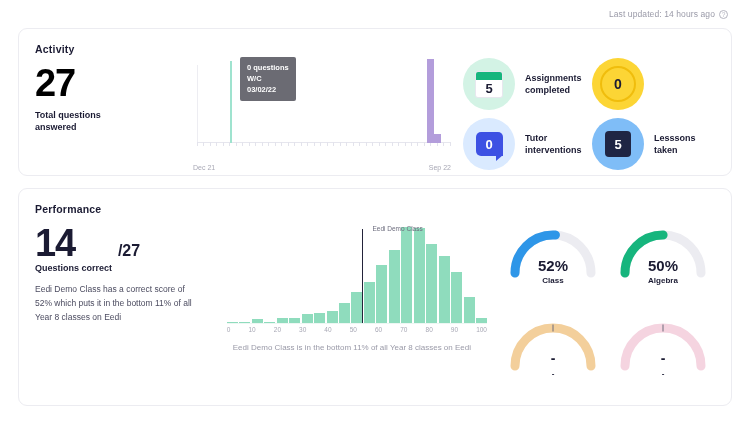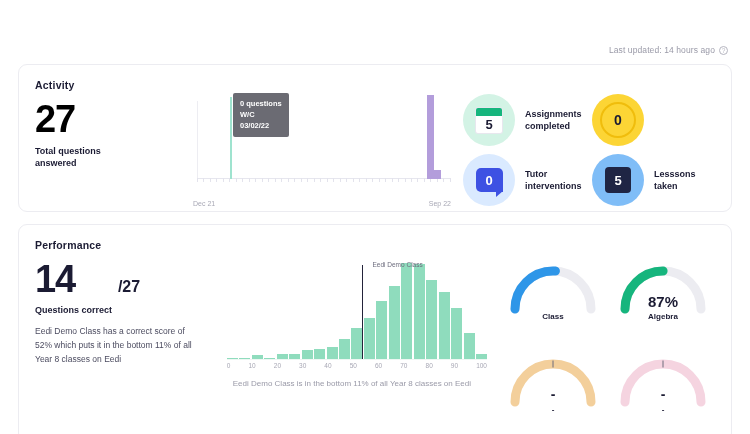--- a/index.html
+++ b/index.html
@@ -9,21 +9,20 @@
     font-family: "Liberation Sans", sans-serif;
     color: #1b1b33;
     overflow: hidden;
   }
   .page { position: relative; width: 750px; height: 434px; padding: 0 18px; }
 
   
   .topbar {
     height: 28px; display: flex; justify-content: flex-end;
     padding-right: 4px;
-    margin-top: 36px;
   }
   .last-updated {
     font-size: 8.5px; color: #9a9aa8; letter-spacing: .1px;
     display: flex; align-items: center; gap: 4px;
   }
   .q-icon {
     width: 9px; height: 9px; border-radius: 50%;
     border: 1px solid #b5b5c0; color: #b5b5c0;
     font-size: 6.5px; line-height: 7px; text-align: center;
     display: inline-block;
@@ -54,21 +53,21 @@
               display: flex; justify-content: space-between; }
   .ac-ticks i { width: 1px; height: 4px; background: #e3e3ec; display: block; }
   .ac-bar { position: absolute; bottom: 8px; background: #b39ddb; }
   .ac-mint { position: absolute; bottom: 8px; width: 2px; background: #9fe3cf; }
   .ac-label { position: absolute; bottom: -6px; font-size: 7px; color: #a8a8b5; }
   .ac-label.left { left: 4px; }
   .ac-label.right { right: 0; }
   .tooltip {
     position: absolute; background: #6b6b73; color: #fff; border-radius: 2px;
     padding: 5px 7px 6px 7px; font-size: 7.5px; line-height: 11px; font-weight: 700;
-    white-space: nowrap; z-index: 5;
+    white-space: nowrap; z-index: 5; margin-left: 7px;
   }
 
   
   .circle-grid {
     flex: 1; display: grid; grid-template-columns: 1fr 1fr; grid-template-rows: 1fr 1fr;
     column-gap: 6px; row-gap: 2px; padding-left: 12px; align-content: center;
   }
   .circle-item { display: flex; align-items: center; gap: 10px; }
   .circ {
     width: 52px; height: 52px; border-radius: 50%; flex: 0 0 52px;
@@ -102,21 +101,21 @@
   .sq { width: 26px; height: 26px; background: #1f2544; border-radius: 4px;
         display: flex; align-items: center; justify-content: center; }
   .sq span { font-size: 13px; font-weight: 700; color: #fff; }
 
   
   .perf-body { display: flex; height: 188px; }
   .perf-left { width: 185px; padding-top: 8px; }
   .score { display: flex; align-items: baseline; gap: 36px; }
   .score .n { font-size: 38px; font-weight: 700; letter-spacing: -1.2px; line-height: 40px; }
   .score .d { font-size: 16px; font-weight: 700; margin-left: 7px; color: #1b1b33; }
-  .perf-sub { font-size: 9px; font-weight: 700; margin-top: 6px; }
+  .perf-sub { font-size: 9px; font-weight: 700; }
   .perf-desc { font-size: 8.5px; line-height: 14px; color: #4c4c60; margin-top: 9px; width: 165px; }
 
   
   .hist-wrap { width: 275px; position: relative; padding-top: 8px; }
   .hist { position: relative; height: 100px; margin-left: 10px; }
   .hbars { position: absolute; left: 0; right: 0; bottom: 0; height: 100px;
            display: flex; align-items: flex-end; gap: 1.5px; }
   .hbar { flex: 1; background: #8fdcbd; min-height: 1px; }
   .hline { position: absolute; bottom: 0; width: 1.2px; background: #23233a; z-index: 3; }
   .hline-label { position: absolute; font-size: 6.5px; color: #6c6c7d; white-space: nowrap; z-index: 4; }
@@ -322,28 +321,29 @@
         </div>
         <div class="hist-caption">Eedi Demo Class is in the bottom 11% of all Year 8 classes on Eedi</div>
       </div>
 
       <div class="gauges" id="gauges">
           <div class="gauge">
             <svg width="104" height="60" viewBox="0 0 104 60">
               <path d="M 14 52 A 38 38 0 0 1 90 52" fill="none" stroke="#ececf1" stroke-width="9" stroke-linecap="round"></path>
               <path d="M 14 52 A 38 38 0 0 1 90 52" fill="none" stroke="#2e96e8" stroke-width="9" stroke-linecap="round" stroke-dasharray="119.38052083641213" stroke-dashoffset="57.30265000147782"></path>
             </svg>
+            <div class="gauge-val">52%</div>
             <div class="gauge-lab">Class</div>
           </div>
           <div class="gauge">
             <svg width="104" height="60" viewBox="0 0 104 60">
               <path d="M 14 52 A 38 38 0 0 1 90 52" fill="none" stroke="#ececf1" stroke-width="9" stroke-linecap="round"></path>
               <path d="M 14 52 A 38 38 0 0 1 90 52" fill="none" stroke="#16b57d" stroke-width="9" stroke-linecap="round" stroke-dasharray="119.38052083641213" stroke-dashoffset="59.690260418206066"></path>
             </svg>
-            <div class="gauge-val">87%</div>
+            <div class="gauge-val">50%</div>
             <div class="gauge-lab">Algebra</div>
           </div>
           <div class="gauge empty">
             <svg width="104" height="60" viewBox="0 0 104 60">
               <path d="M 14 52 A 38 38 0 0 1 90 52" fill="none" stroke="#f3cf9b" stroke-width="9" stroke-linecap="round"></path>
               <line x1="52" y1="10.5" x2="52" y2="17.5" stroke="#6c6c7d" stroke-width="1"></line>
             </svg>
             <div class="gauge-val">-</div>
             <div class="gauge-lab">-</div>
           </div>

